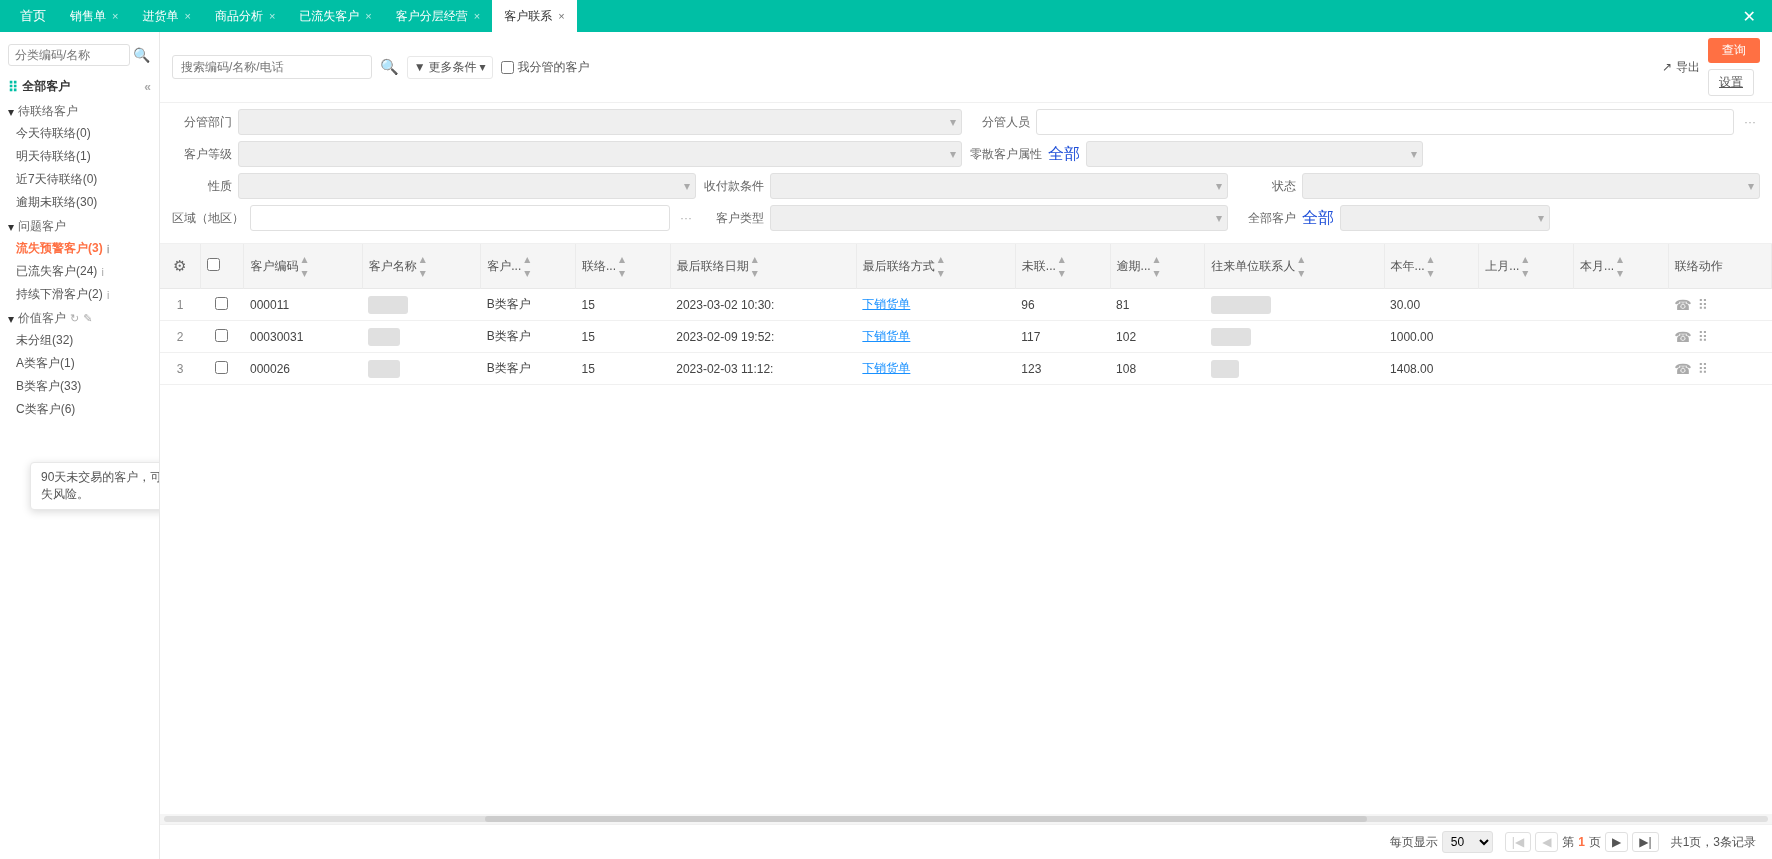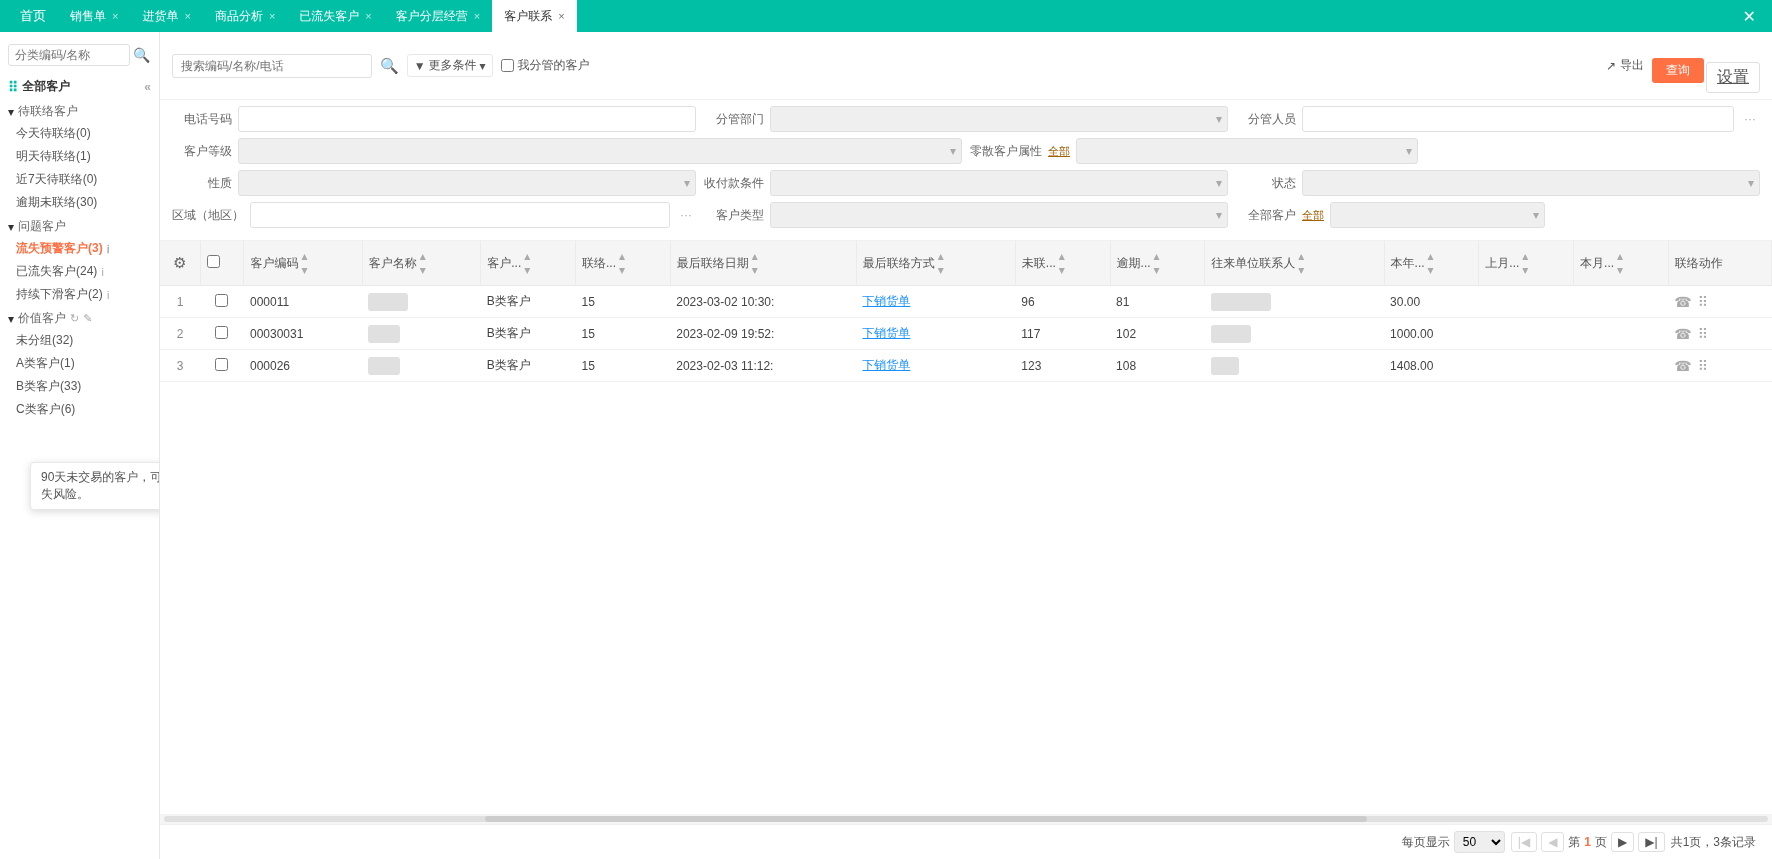--- a/index.html
+++ b/index.html
@@ -218,29 +218,29 @@
       cursor: pointer;
       font-size: 12px;
     }
     .settings-btn {
       background: white;
       color: #555;
       border: 1px solid #e0e0e0;
       border-radius: 3px;
       padding: 4px 10px;
       cursor: pointer;
-      font-size: 16px;
+      font-size: 12px;
       margin-top: 4px;
       text-decoration: underline;
     }
     .btn-group-right {
       display: flex;
+      flex-direction: column;
       align-items: flex-start;
       gap: 2px;
-      margin-top: 20px;
     }
 
     
     .filter-panel {
       background: #fff;
       border-bottom: 1px solid #f0f0f0;
       padding: 6px 12px;
     }
     .filter-row {
       display: flex;
@@ -288,24 +288,23 @@
       color: #aaa;
       pointer-events: none;
     }
     .filter-field .dots-more {
       color: #aaa;
       cursor: pointer;
       font-size: 12px;
       padding: 0 4px;
     }
     .filter-field .lingsan-label {
-      color: #a16207;
-      font-size: 11px;
+      color: #1d4ed8;
+      font-size: 16px;
       white-space: nowrap;
-      text-decoration: underline;
     }
 
     
     .table-area {
       flex: 1;
       overflow: auto;
       background: white;
     }
     table {
       width: 100%;
@@ -380,21 +379,21 @@
     }
 
     
     .pagination-bar {
       display: flex;
       align-items: center;
       justify-content: flex-end;
       padding: 6px 16px;
       border-top: 1px solid #f0f0f0;
       background: white;
-      gap: 6px;
+      gap: 12px;
       font-size: 12px;
       color: #555;
     }
     .pagination-bar .per-page {
       display: flex;
       align-items: center;
       gap: 4px;
     }
     .pagination-bar select {
       border: 1px solid #e0e0e0;
@@ -575,24 +574,20 @@
       <div class="btn-group-right">
         <button class="query-btn">查询</button>
         <button class="settings-btn">设置</button>
       </div>
     </div>
 
     <div class="filter-panel">
 
       <div class="filter-row">
         <div class="filter-field">
-          <label>电话号码</label>
-          <input type="text" style="">
-        </div>
-        <div class="filter-field">
           <label>分管部门</label>
           <div class="select-wrapper">
             <select></select>
           </div>
         </div>
         <div class="filter-field">
           <label>分管人员</label>
           <input type="text" style="">
           <span class="dots-more">···</span>
         </div>

